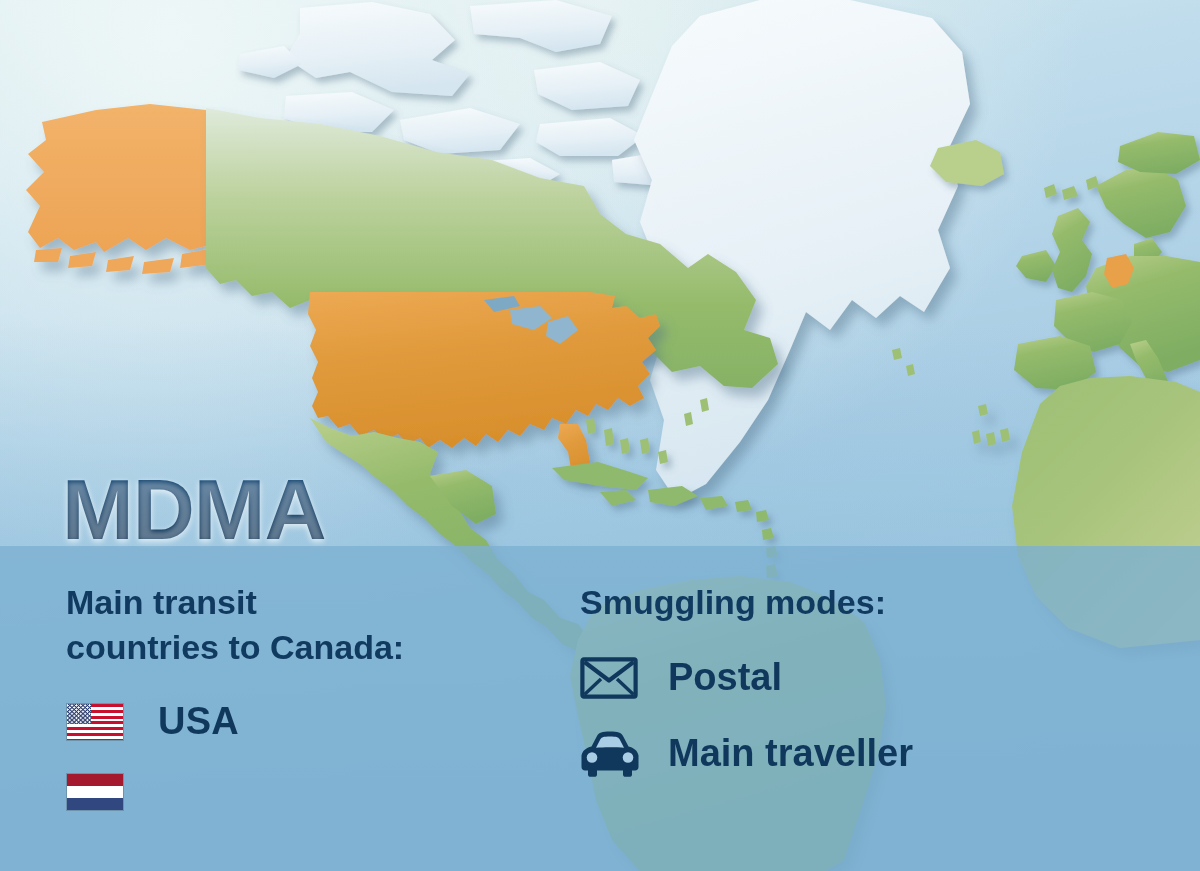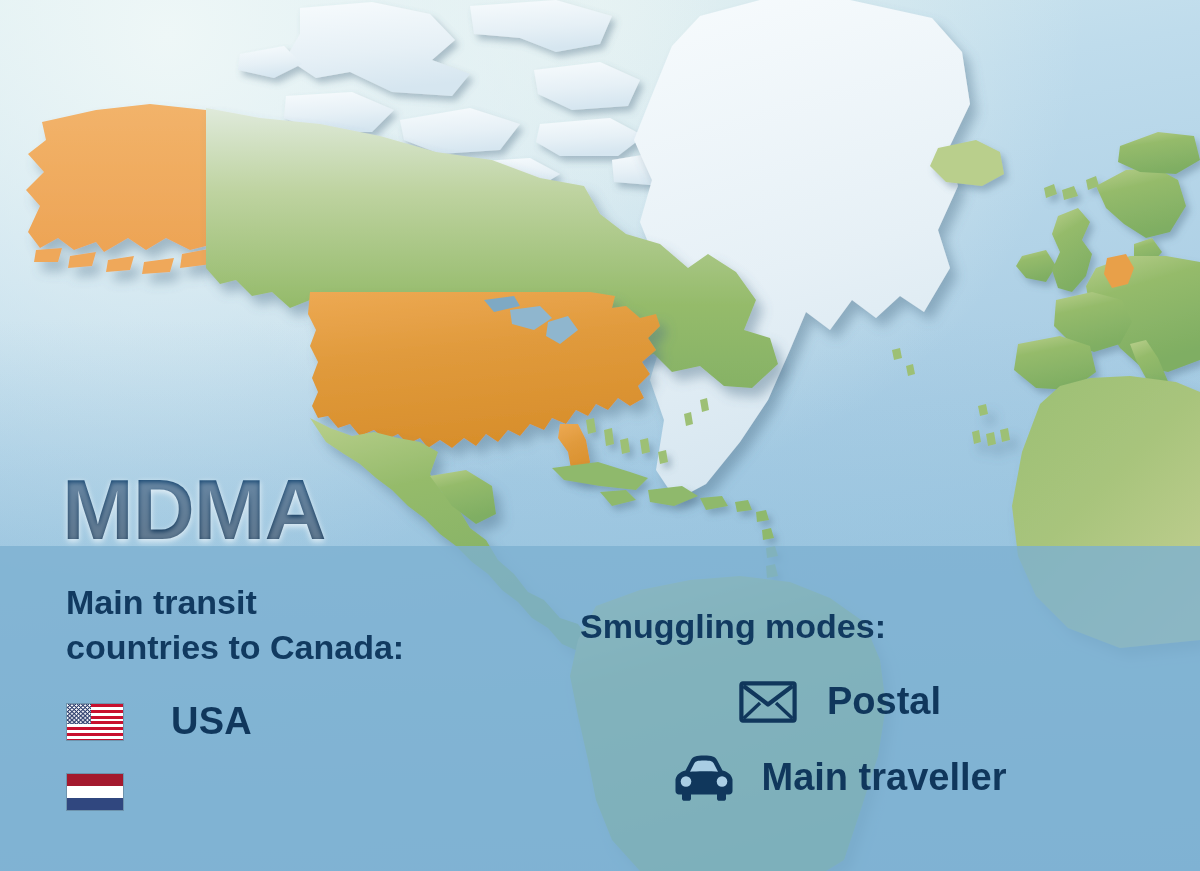--- a/index.html
+++ b/index.html
@@ -52,37 +52,36 @@
     background:linear-gradient(180deg,#1d4f7d 0%,#123f68 35%,#0b2e4f 100%);
     -webkit-background-clip:text;
     background-clip:text;
     -webkit-text-fill-color:transparent;
     text-shadow:0 2px 5px rgba(255,255,255,.35);
     filter:drop-shadow(0 2px 3px rgba(255,255,255,.45));
   }
 
   
   .col-left { position:absolute; left:66px; top:580px; width:470px; }
-  .col-right { position:absolute; left:580px; top:580px; width:520px;margin-top:24px; }
+  .col-right { position:absolute; left:580px; top:580px; width:520px; }
 
   .subhead {
     font-size:34px;
     font-weight:700;
     line-height:1.32;
     color:#113a60;
     white-space:pre-line;
   }
 
   .list { margin-top:22px; }
 
   .row {
     display:flex;
     align-items:center;
     height:60px;
-    gap:13px;
   }
   .row + .row { margin-top:10px; }
 
   .flag {
     width:58px; height:38px;
     flex:0 0 58px;
     border:1px solid #6d93ad;
     position:relative;
     overflow:hidden;
     background:#fff;
@@ -119,21 +118,20 @@
   
   .flag-nl-r { position:absolute; left:0; right:0; top:0; height:33.4%; background:#a4192d; }
   .flag-nl-w { position:absolute; left:0; right:0; top:33.4%; height:33.2%; background:#ffffff; }
   .flag-nl-b { position:absolute; left:0; right:0; top:66.6%; bottom:0; background:#30477f; }
 
   
   .mode-row {
     display:flex;
     align-items:center;
     height:62px;
-    justify-content:center;
   }
   .mode-row + .mode-row { margin-top:14px; }
   .mode-icon {
     width:62px; flex:0 0 62px;
     display:flex; align-items:center; justify-content:flex-start;
   }
   .mode-label {
     margin-left:26px;
     font-size:38px;
     font-weight:700;

